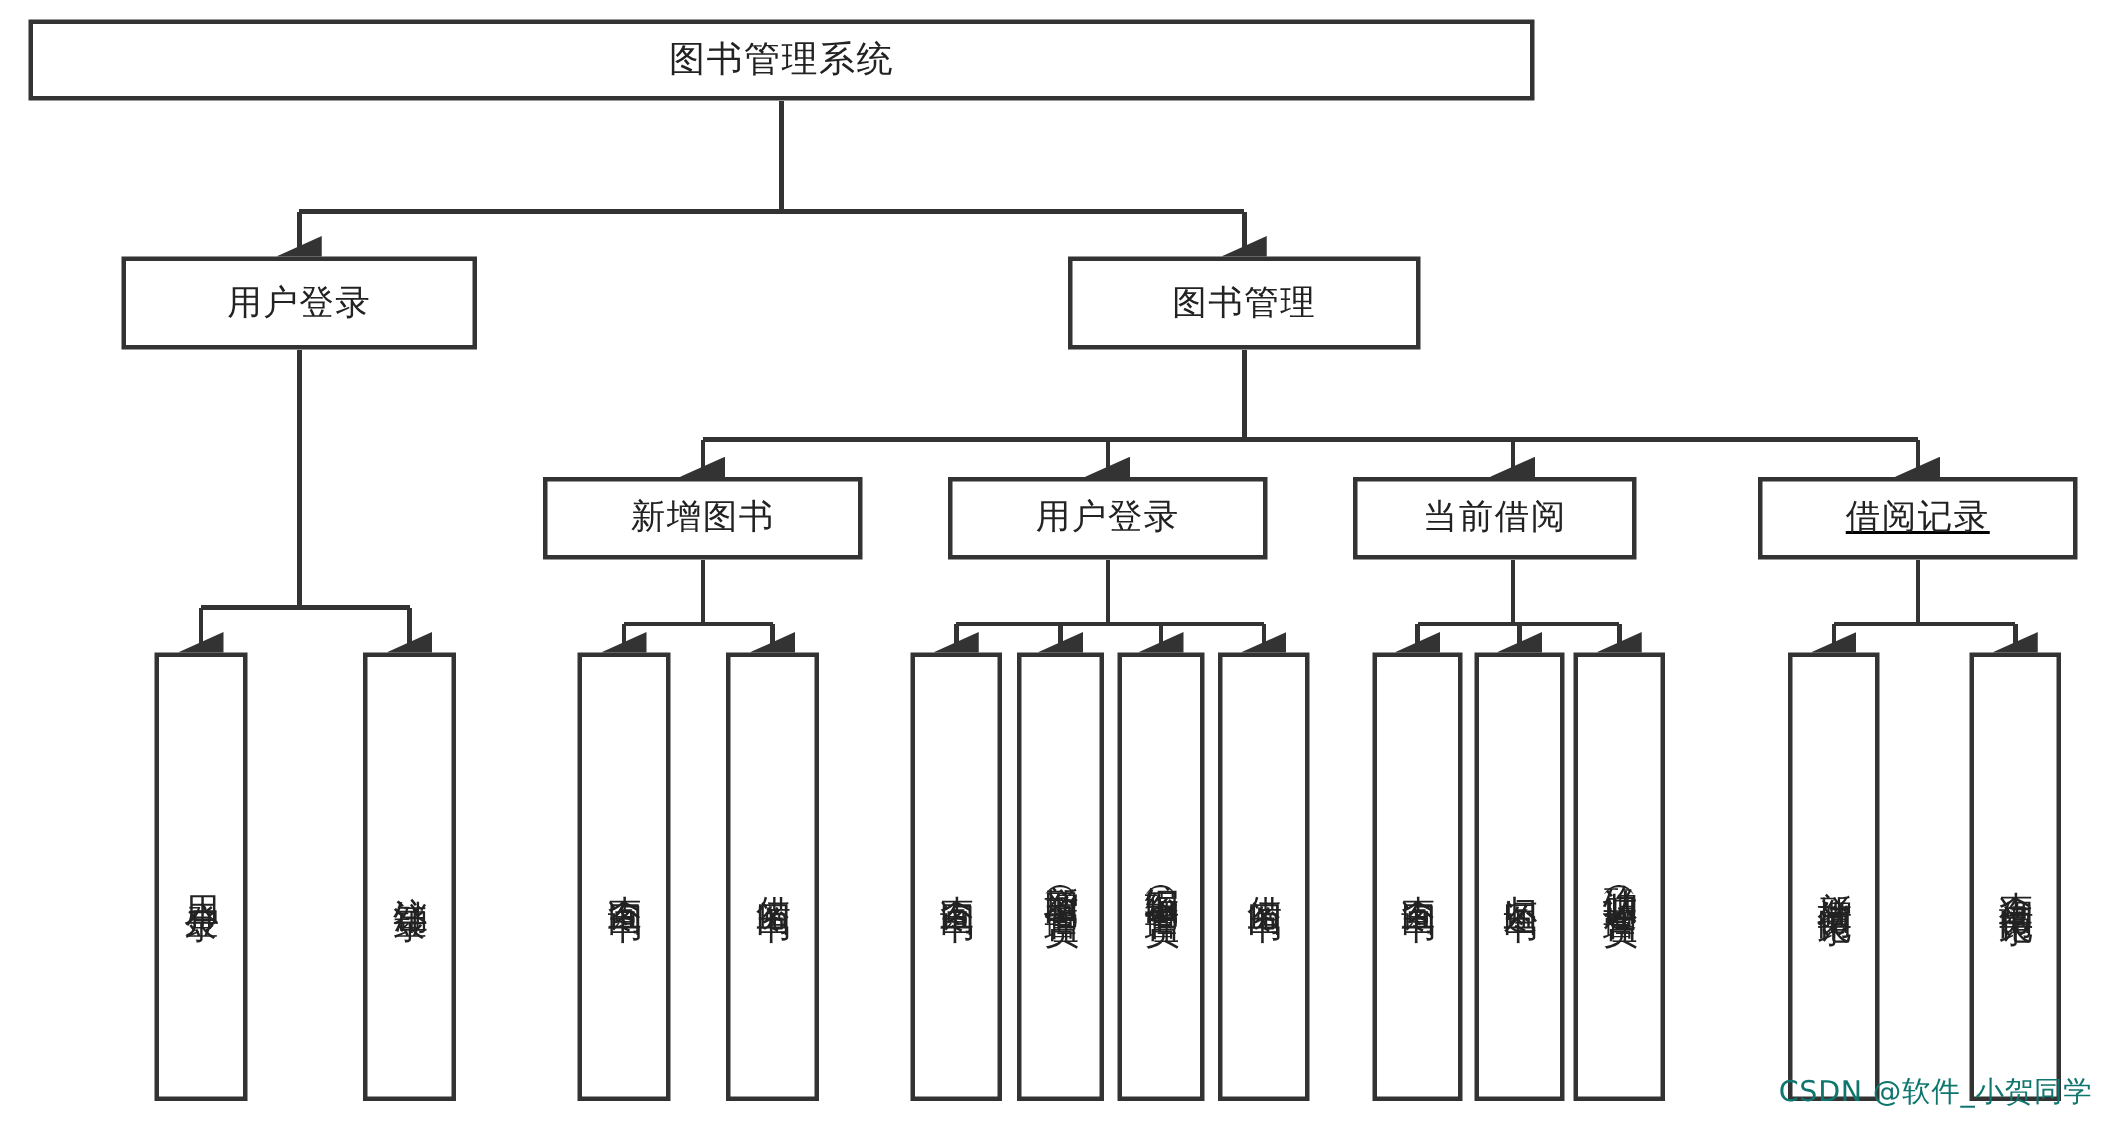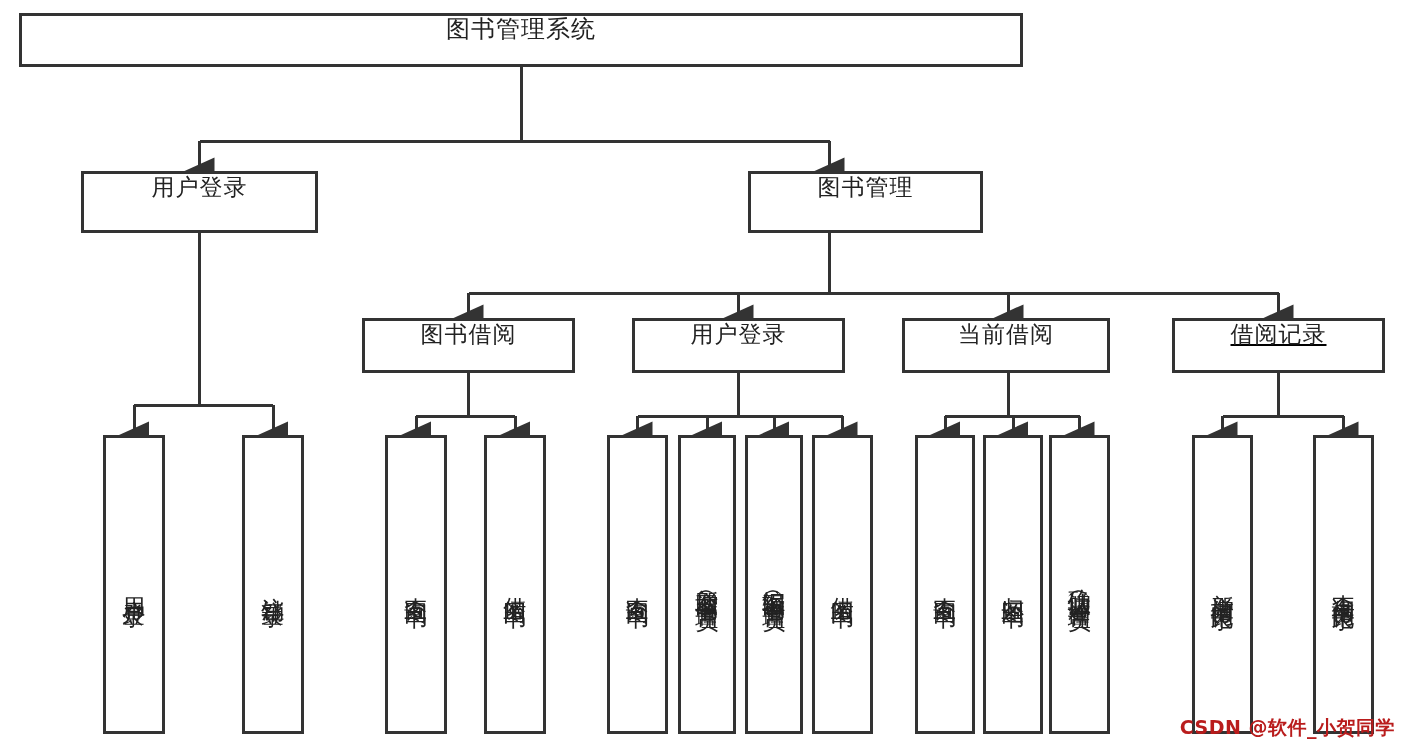--- a/index.html
+++ b/index.html
@@ -25,20 +25,21 @@
     top: 0;
     width: 1405px;
     height: 747px;
   }
   .node {
     position: absolute;
     box-sizing: border-box;
     border: 3px solid #333333;
     background: #ffffff;
     display: flex;
+    align-items: center;
     justify-content: center;
     z-index: 2;
   }
   .node .label {
     color: #222222;
     font-size: 23px;
     line-height: 1.15;
     letter-spacing: 1px;
     white-space: nowrap;
     text-align: center;
@@ -48,26 +49,25 @@
     text-orientation: upright;
     letter-spacing: 3px;
     font-size: 23px;
     white-space: nowrap;
   }
   .node.root .label { font-size: 24px; }
   .watermark {
     position: absolute;
     right: 10px;
     bottom: 6px;
-    color: #b91c1c;
+    color: #0f766e;
     font-size: 19px;
     letter-spacing: 0.5px;
     z-index: 5;
     white-space: nowrap;
-    font-weight: bold;
   }
 </style>
 </head>
 <body>
 
 <div id="diagram-root">
 
   <svg class="wires" viewBox="0 0 1405 747">
     <defs>
       <marker id="arrowhead" markerWidth="11" markerHeight="11" refX="4.2" refY="5" orient="auto" markerUnits="strokeWidth">
@@ -111,30 +111,30 @@
       </g>
   </svg>
 
   <div id="node-layer">
       <div class="node root" style="left: 19px; top: 13px; width: 1004px; height: 54px;">
         <span class="label">图书管理系统</span>
       </div>
       <div class="node" style="left: 81px; top: 171px; width: 237px; height: 62px;">
         <span class="label">用户登录</span>
       </div>
-      <div class="node" style="left: 712px; top: 171px; width: 235px; height: 62px; margin-left: 36px;">
+      <div class="node" style="left: 712px; top: 171px; width: 235px; height: 62px;">
         <span class="label">图书管理</span>
       </div>
       <div class="node" style="left: 362px; top: 318px; width: 213px; height: 55px;">
-        <span class="label">图书借阅</span>
+        <span class="label">新增图书</span>
       </div>
       <div class="node" style="left: 632px; top: 318px; width: 213px; height: 55px;">
         <span class="label">用户登录</span>
       </div>
-      <div class="node" style="left: 902px; top: 318px; width: 208px; height: 55px;">
+      <div class="node" style="left: 902px; top: 318px; width: 189px; height: 55px;">
         <span class="label">当前借阅</span>
       </div>
       <div class="node" style="left: 1172px; top: 318px; width: 213px; height: 55px; text-decoration: underline;">
         <span class="label">借阅记录</span>
       </div>
       <div class="node vertical" style="left: 103px; top: 435px; width: 62px; height: 299px;">
         <span class="label">用户登录</span>
       </div>
       <div class="node vertical" style="left: 242px; top: 435px; width: 62px; height: 299px;">
         <span class="label">注销登录</span>

